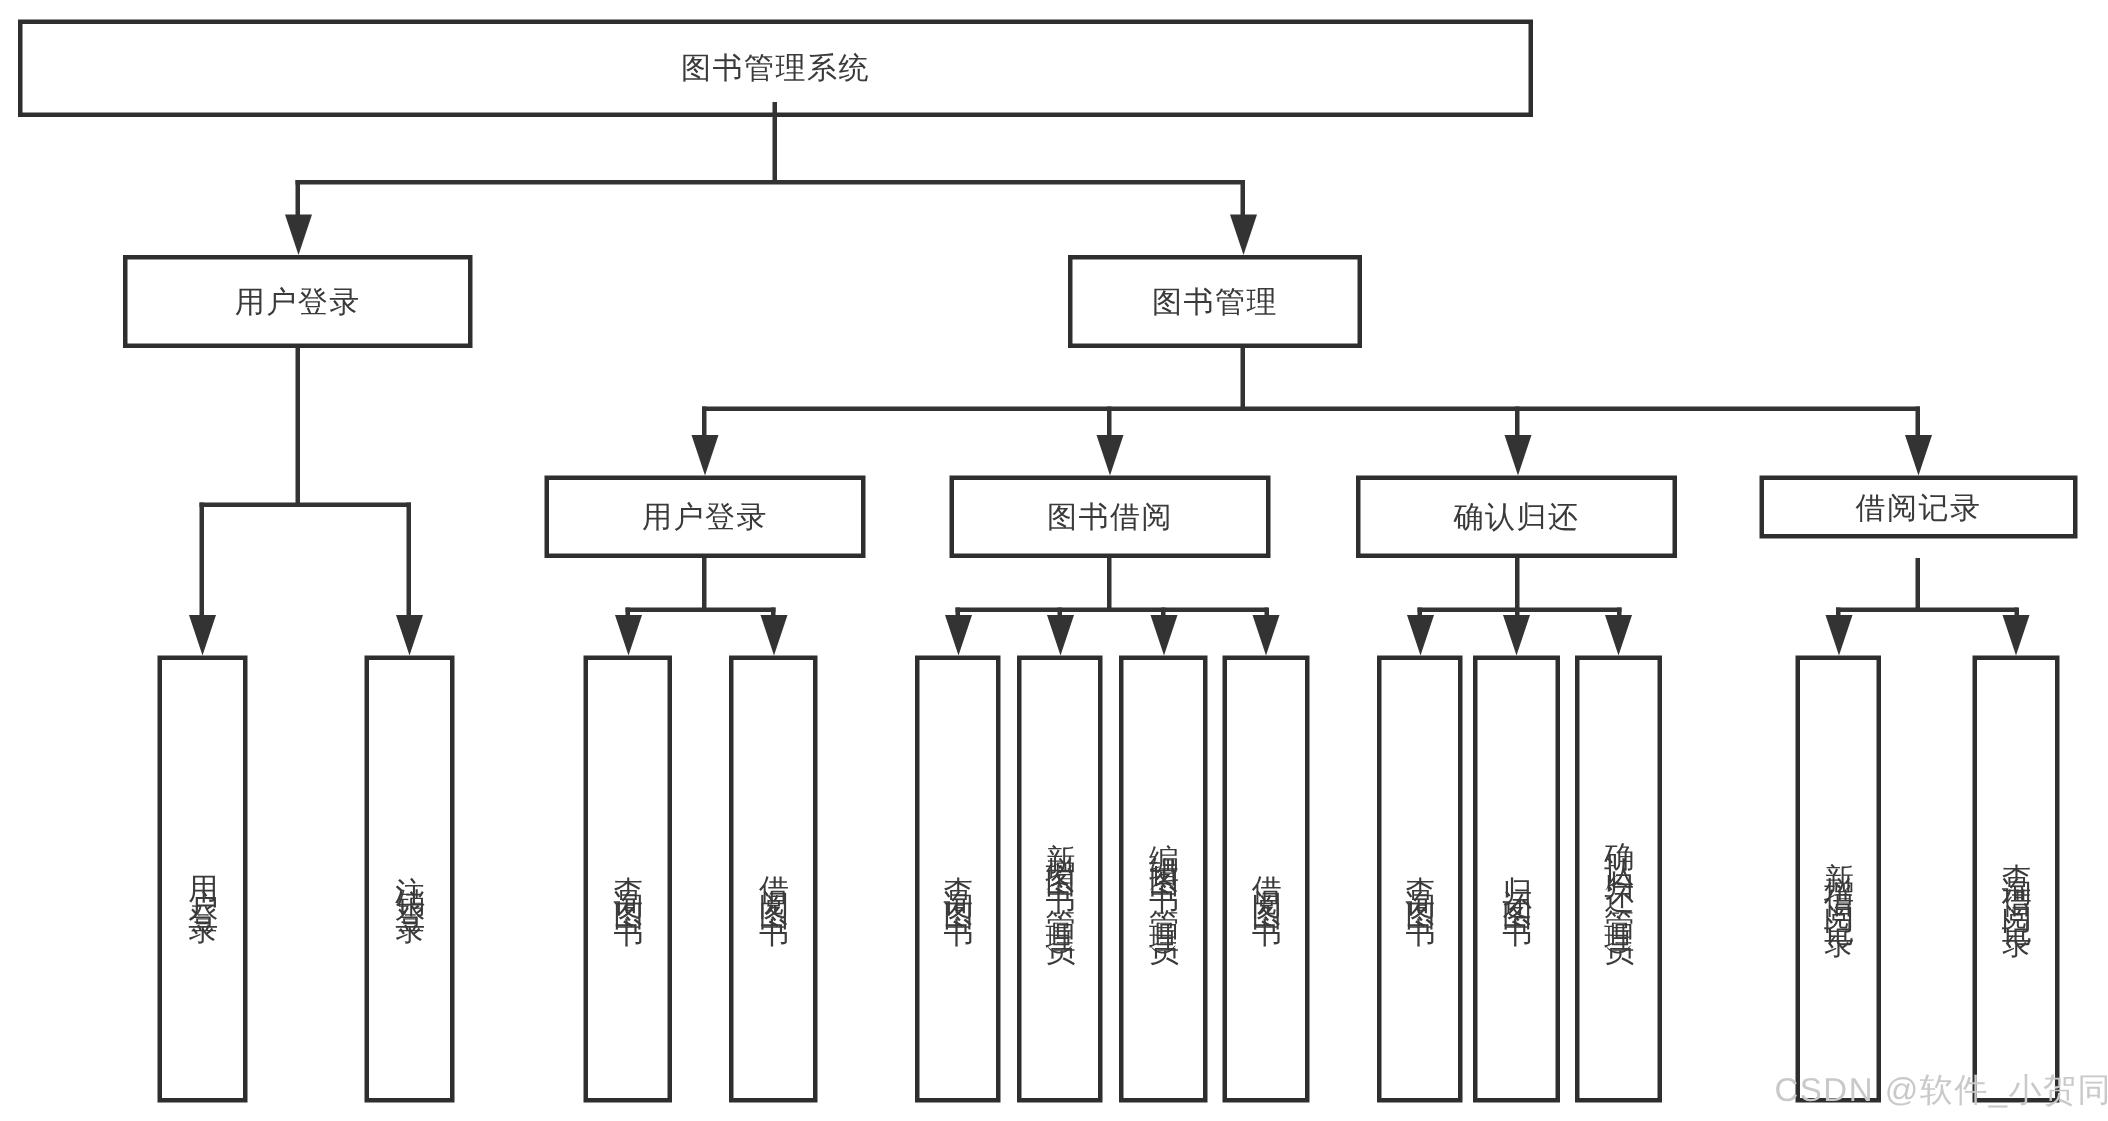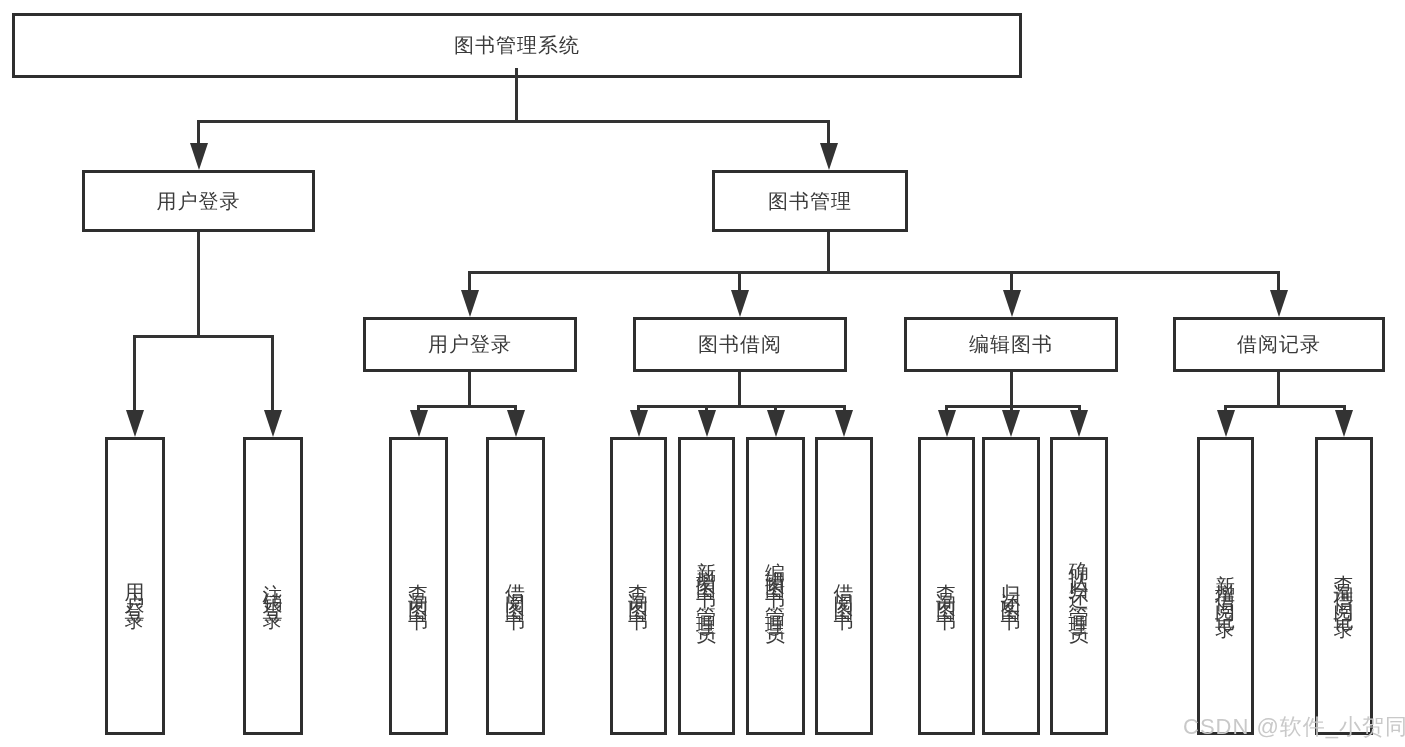--- a/index.html
+++ b/index.html
@@ -65,23 +65,23 @@
     <span>图书管理</span>
   </div>
 
   <div class="box h" style="left:363px;top:317px;width:214px;height:55px;">
     <span>用户登录</span>
   </div>
   <div class="box h" style="left:633px;top:317px;width:214px;height:55px;">
     <span>图书借阅</span>
   </div>
   <div class="box h" style="left:904px;top:317px;width:214px;height:55px;">
-    <span>编辑图书</span>
+    <span>确认归还</span>
   </div>
-  <div class="box h" style="left:1173px;top:317px;width:212px;height:55px;">
+  <div class="box h" style="left:1173px;top:317px;width:212px;height:42px;">
     <span>借阅记录</span>
   </div>
 
   <div class="box v" style="left:105px;top:437px;width:60px;height:298px;">
     <span>用户登录</span>
   </div>
   <div class="box v" style="left:243px;top:437px;width:60px;height:298px;">
     <span>注销登录</span>
   </div>
   <div class="box v" style="left:389px;top:437px;width:59px;height:298px;">

